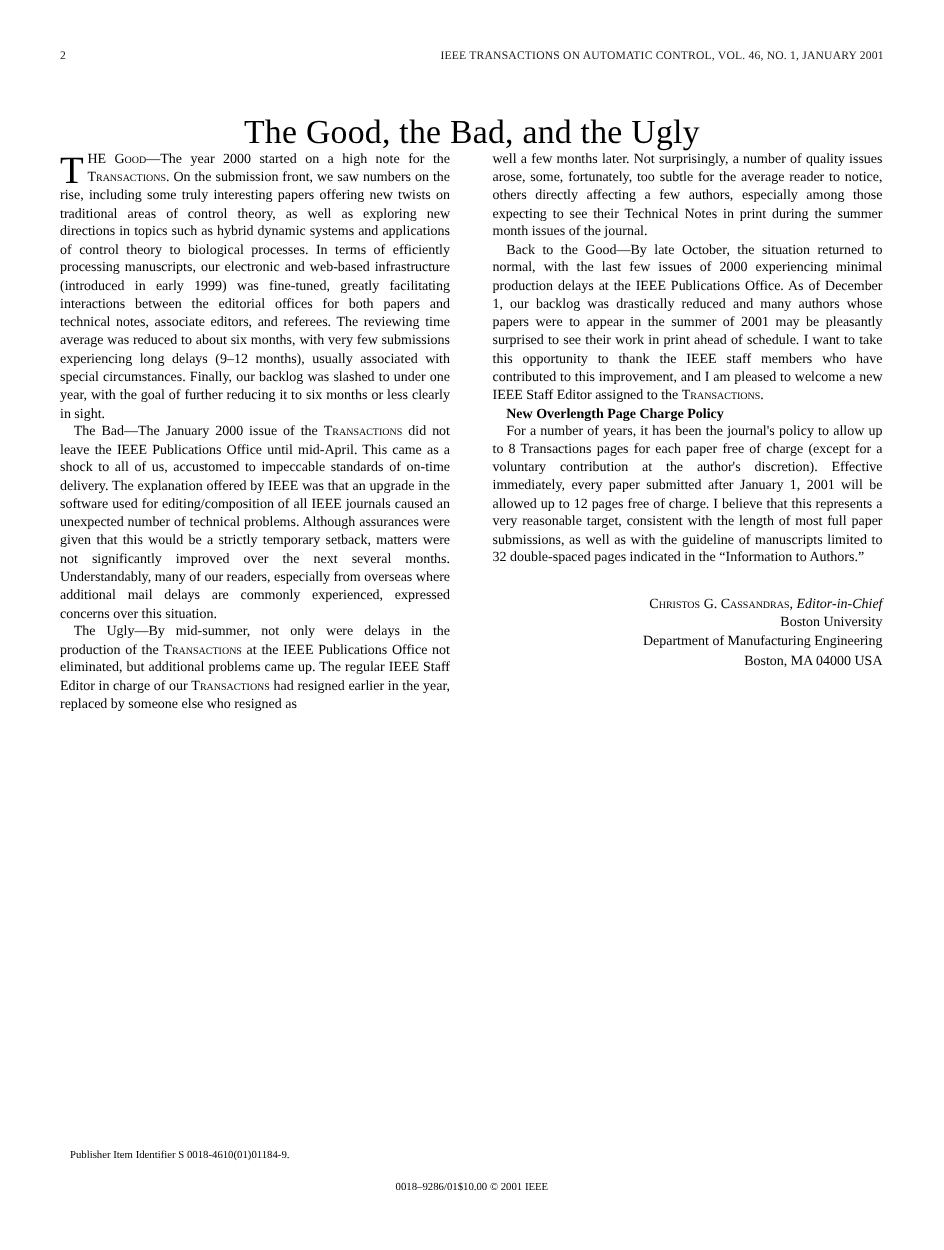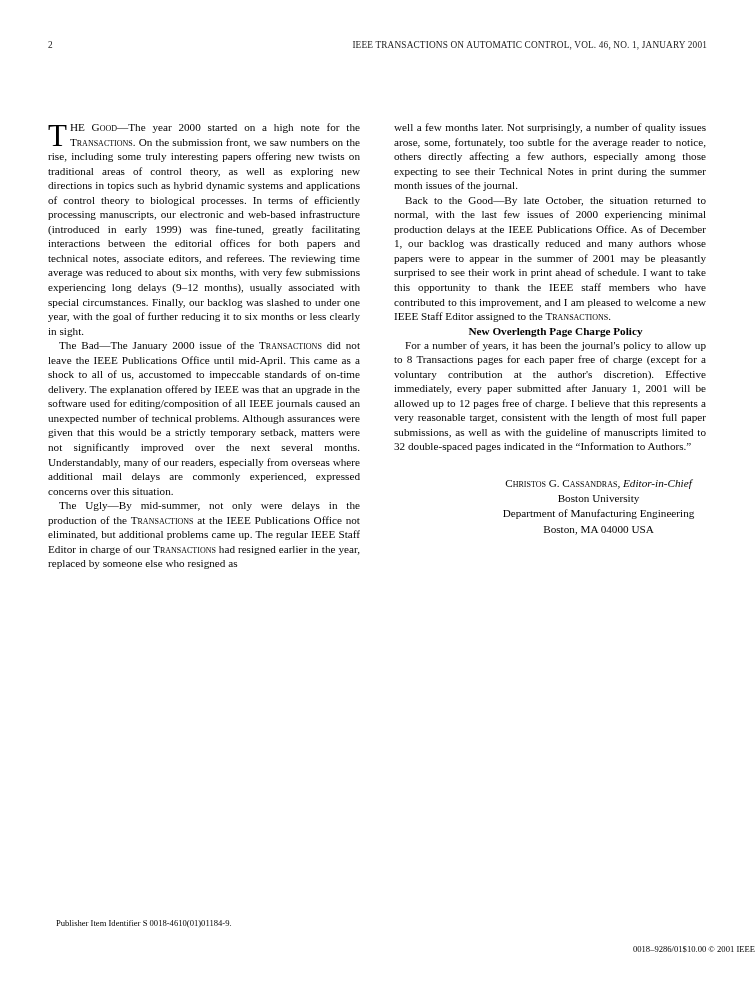--- a/index.html
+++ b/index.html
@@ -93,66 +93,66 @@
 
   .sc {
     font-variant: small-caps;
   }
   .bold { font-weight: normal; }
   .ital { font-style: italic; }
 
   
   .section-head {
     margin: 14px 0 11px 0;
-    text-align: center;
     font-size: 11.2px;
     font-weight: bold;
     text-indent: 0;
     line-height: 14px;
   }
 
   
   .signature {
     margin-top: 22px;
     margin-left: 97px;
     font-size: 11.2px;
     line-height: 15.2px;
     text-indent: 0;
-    text-align: center;
+    text-align: right;
   }
   .signature div { text-indent: 0; }
 
   
   .pii {
     position: absolute;
     left: 56px;
     top: 917px;
     font-size: 8.6px;
     line-height: 12px;
   }
   .copyright {
     position: absolute;
     left: 0;
     width: 755px;
     top: 943px;
-    text-align: right;
+    text-align: center;
     font-size: 8.6px;
     line-height: 12px;
   }
 </style>
 </head>
 <body>
 
 <div class="page">
 
   <div class="running-head">
     <span class="folio">2</span>
     <span class="journal-line sc">IEEE TRANSACTIONS ON AUTOMATIC CONTROL, VOL. 46, NO. 1, JANUARY 2001</span>
   </div>
 
+  <h1 class="doc-title">The Good, the Bad, and the Ugly</h1>
 
   <div class="col col-left">
 
     <p class="first"><span class="dropcap">T</span><span class="bold sc">HE Good</span><span>—The year 2000 started on a high note for the </span><span class="sc">Transactions</span><span>. On the submission front, we saw numbers on the rise, including some truly interesting papers offering new twists on traditional areas of control theory, as well as exploring new directions in topics such as hybrid dynamic systems and applications of control theory to biological processes. In terms of efficiently processing manuscripts, our electronic and web-based infrastructure (introduced in early 1999) was fine-tuned, greatly facilitating interactions between the editorial offices for both papers and technical notes, associate editors, and referees. The reviewing time average was reduced to about six months, with very few submissions experiencing long delays (9–12 months), usually associated with special circumstances. Finally, our backlog was slashed to under one year, with the goal of further reducing it to six months or less clearly in sight.</span></p>
 
     <p><span class="bold">The Bad</span><span>—The January 2000 issue of the </span><span class="sc">Transactions</span><span> did not leave the IEEE Publications Office until mid-April. This came as a shock to all of us, accustomed to impeccable standards of on-time delivery. The explanation offered by IEEE was that an upgrade in the software used for editing/composition of all IEEE journals caused an unexpected number of technical problems. Although assurances were given that this would be a strictly temporary setback, matters were not significantly improved over the next several months. Understandably, many of our readers, especially from overseas where additional mail delays are commonly experienced, expressed concerns over this situation.</span></p>
 
     <p><span class="bold">The Ugly</span><span>—By mid-summer, not only were delays in the production of the </span><span class="sc">Transactions</span><span> at the IEEE Publications Office not eliminated, but additional problems came up. The regular IEEE Staff Editor in charge of our </span><span class="sc">Transactions</span><span> had resigned earlier in the year, replaced by someone else who resigned as</span></p>
 
   </div>

